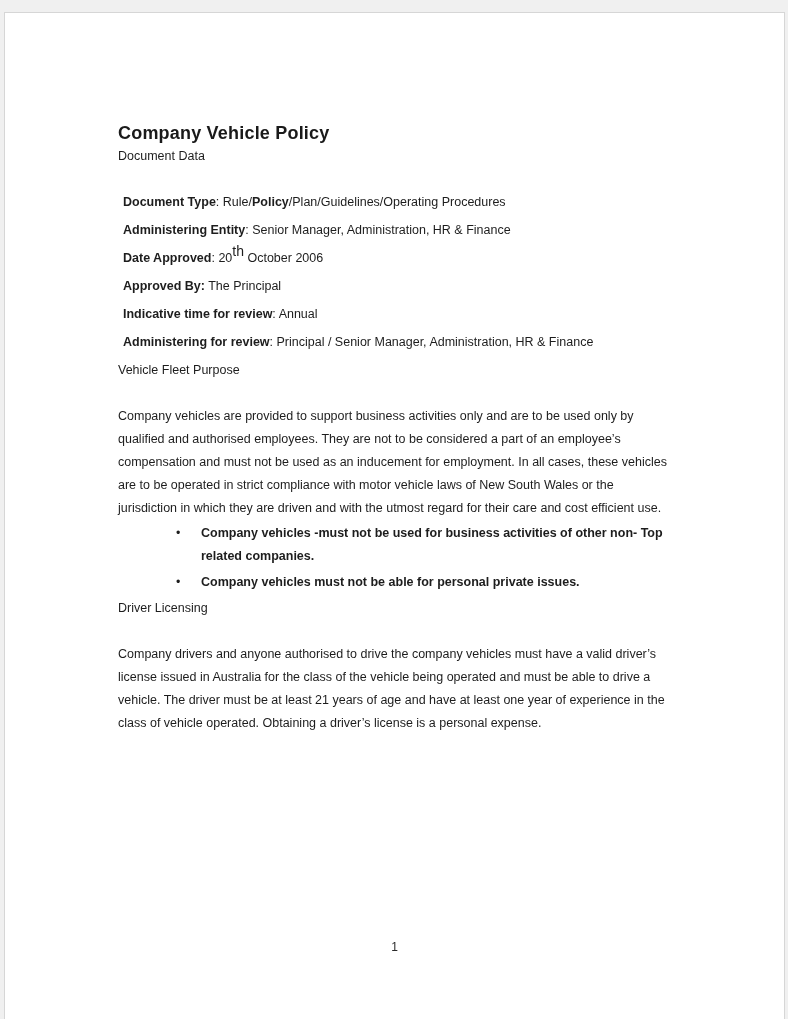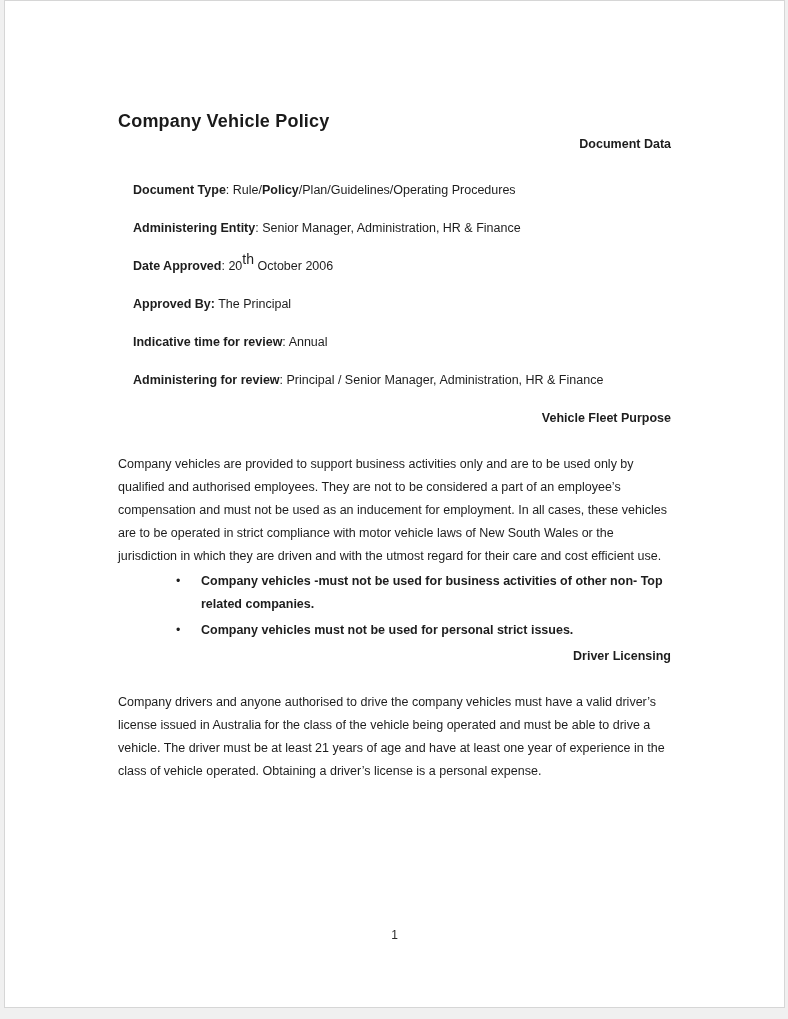--- a/index.html
+++ b/index.html
@@ -7,21 +7,21 @@
     width: 788px;
     height: 1019px;
     background: #f0f0f0;
     font-family: "Liberation Sans", sans-serif;
     position: relative;
     overflow: hidden;
   }
   .page {
     position: absolute;
     left: 4px;
-    top: 0;
+    top: 12px;
     width: 781px;
     height: 1008px;
     background: #ffffff;
     border: 1px solid #d6d6d6;
     box-sizing: border-box;
     color: #1d1d1d;
   }
   .content {
     padding-left: 113px;
     width: 553px;
@@ -32,29 +32,28 @@
     font-size: 18px;
     line-height: 24px;
     font-weight: 700;
     margin: 108px 0 0 0;
     letter-spacing: 0.2px;
     color: #1a1a1a;
   }
   h2.section-heading {
     font-size: 12.5px;
     line-height: 23px;
-    font-weight: 700;
+    font-weight: 400;
     margin: 0;
-    text-align: right;
   }
   .mt-docdata { margin-top: 29px; }
   .mt-fleet { margin-top: 24px; }
   .mt-licensing { margin-top: 21px; }
   .fields { margin-top: 23px; }
-  .field { margin: 15px; line-height: 23px; }
+  .field { margin: 5px; line-height: 23px; }
   .field .b, strong { font-weight: 700; }
   sup.ord {
     font-size: 14px;
     line-height: 0;
     vertical-align: 6px;
   }
   p.para {
     margin: 23px 4px 0 0;
     line-height: 23px;
     text-align: left;
@@ -115,21 +114,21 @@
 
     <p class="para">Company vehicles are provided to support business activities only and are to be used only by qualified and authorised employees. They are not to be considered a part of an employee’s compensation and must not be used as an inducement for employment. In all cases, these vehicles are to be operated in strict compliance with motor vehicle laws of New South Wales or the jurisdiction in which they are driven and with the utmost regard for their care and cost efficient use.</p>
 
     <ul class="bullets">
       <li>
           <span class="marker">•</span>
           <span class="li-text">Company vehicles -must not be used for business activities of other non- Top related companies.</span>
         </li>
       <li>
           <span class="marker">•</span>
-          <span class="li-text">Company vehicles must not be used for personal strict issues.</span>
+          <span class="li-text">Company vehicles must not be able for personal private issues.</span>
         </li>
     </ul>
 
     <h2 class="section-heading mt-licensing">Driver Licensing</h2>
 
     <p class="para">Company drivers and anyone authorised to drive the company vehicles must have a valid driver’s license issued in Australia for the class of the vehicle being operated and must be able to drive a vehicle. The driver must be at least 21 years of age and have at least one year of experience in the class of vehicle operated. Obtaining a driver’s license is a personal expense.</p>
 
   </div>
 
   <div class="footer">1</div>

